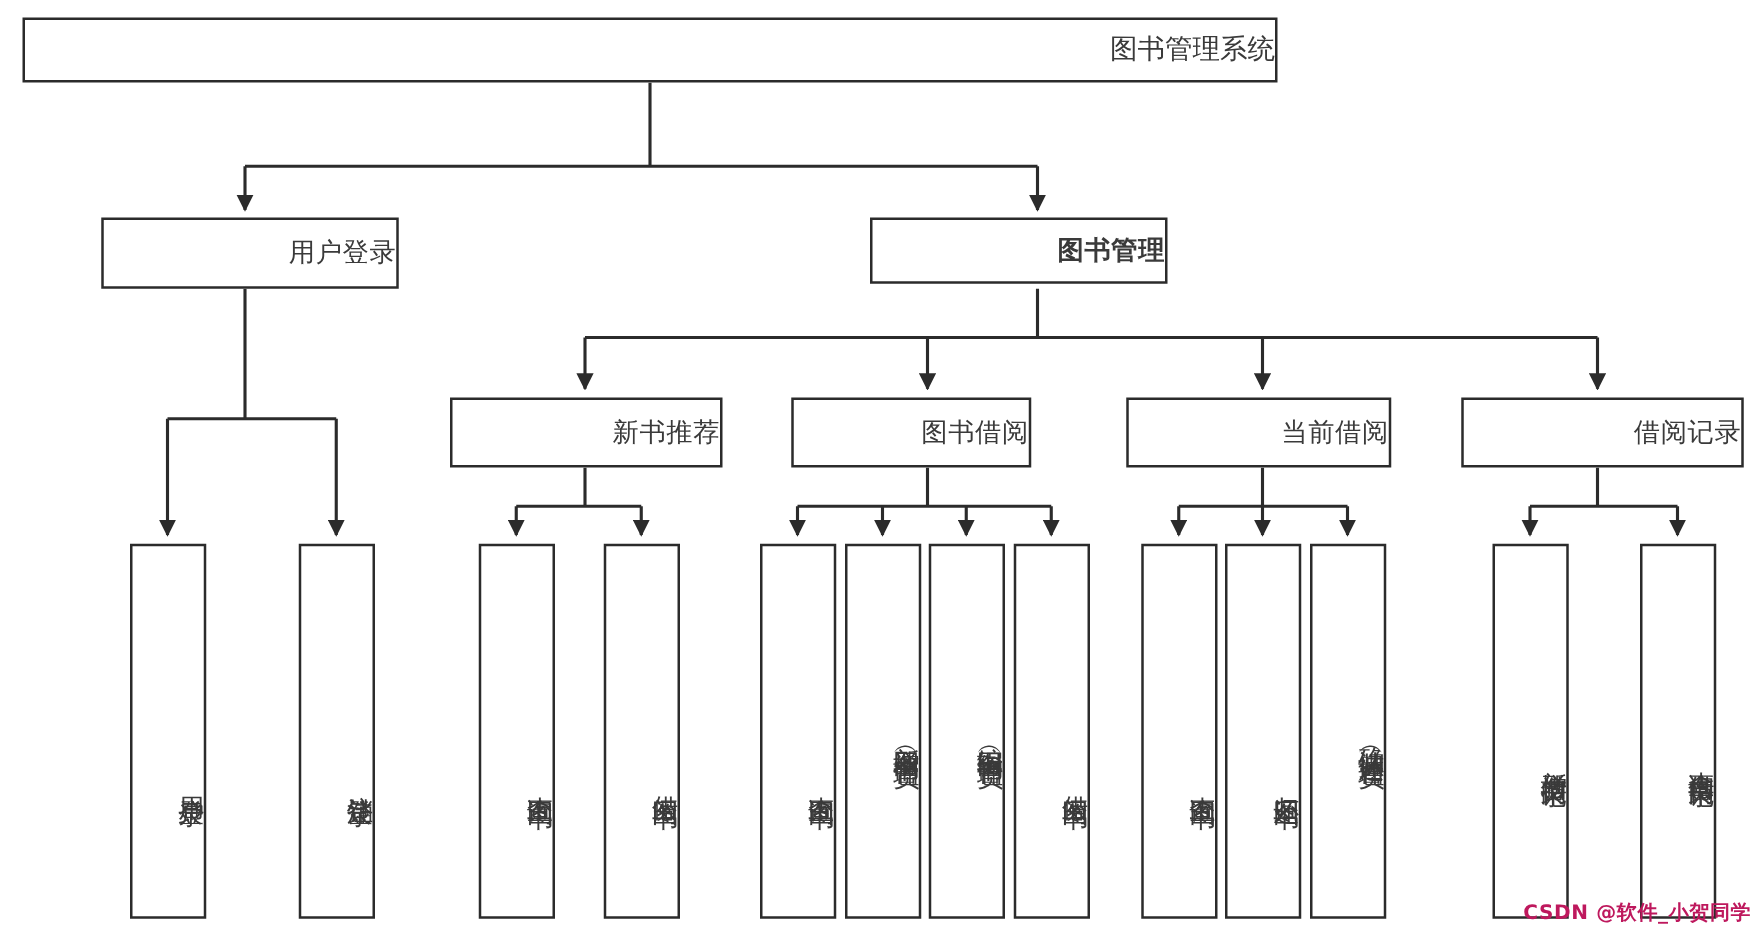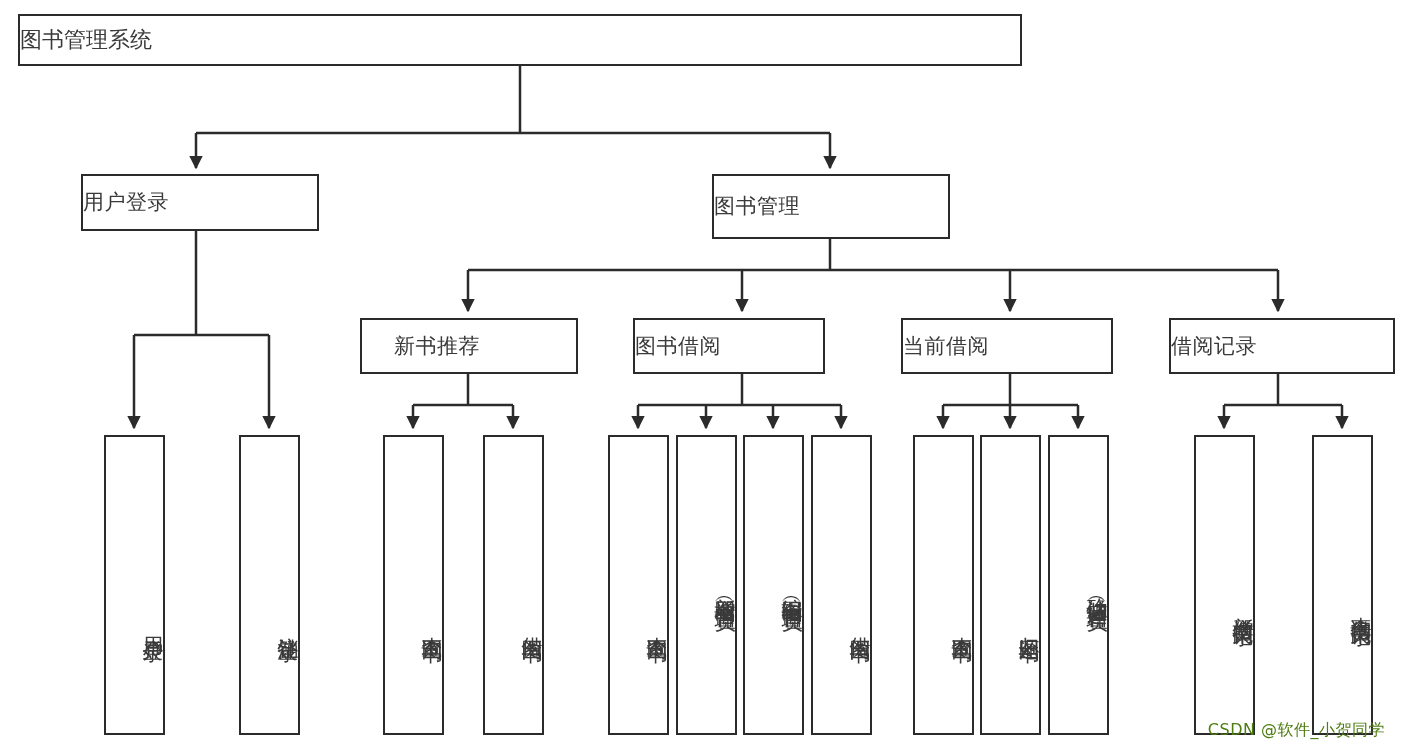--- a/index.html
+++ b/index.html
@@ -28,21 +28,21 @@
     width: 1405px;
     height: 747px;
     pointer-events: none;
   }
   .node {
     position: absolute;
     border: 2.5px solid #2b2b2b;
     background: #ffffff;
     display: flex;
     align-items: center;
-    justify-content: flex-start;
+    justify-content: flex-end;
     text-align: center;
     line-height: 1.15;
     color: #3a3a3a;
     z-index: 2;
   }
   .node.h {
     font-size: 21px;
     letter-spacing: 0.5px;
   }
   .node.root {
@@ -58,27 +58,28 @@
     letter-spacing: 2px;
     line-height: 1.0;
   }
   .node.v .vtext {
     writing-mode: vertical-rl;
     text-orientation: upright;
     display: block;
   }
   .watermark {
     position: absolute;
-    right: 20px;
+    right: 4px;
     bottom: 6px;
     font-size: 16px;
-    color: #4d7c0f;
+    color: #be185d;
     letter-spacing: 0.5px;
     z-index: 5;
     white-space: nowrap;
+    font-weight: bold;
   }
 </style>
 </head>
 <body>
 
 <div id="stage">
 
   <svg id="edges" viewBox="0 0 1405 747" xmlns="http://www.w3.org/2000/svg">
     <defs>
       <marker id="arrow" viewBox="0 0 10 10" refX="9" refY="5" markerWidth="5.5" markerHeight="5.5" orient="auto-start-reverse">
@@ -132,21 +133,21 @@
     </g>
   </svg>
 
   <div class="node root" style="left:18px; top:14px; width:1004px; height:52px;">
     <span>图书管理系统</span>
   </div>
 
   <div class="node h" style="left:81px; top:174px; width:238px; height:57px;">
     <span>用户登录</span>
   </div>
-  <div class="node h" style="left:712px; top:174px; width:238px; height:65px;">
+  <div class="node h" style="left:696px; top:174px; width:238px; height:53px;font-weight:bold;">
     <span>图书管理</span>
   </div>
 
   <div class="node h" style="left:360px; top:318px; width:218px; height:56px;padding-left:32px;">
     <span>新书推荐</span>
   </div>
   <div class="node h" style="left:633px; top:318px; width:192px; height:56px;">
     <span>图书借阅</span>
   </div>
   <div class="node h" style="left:901px; top:318px; width:212px; height:56px;">

